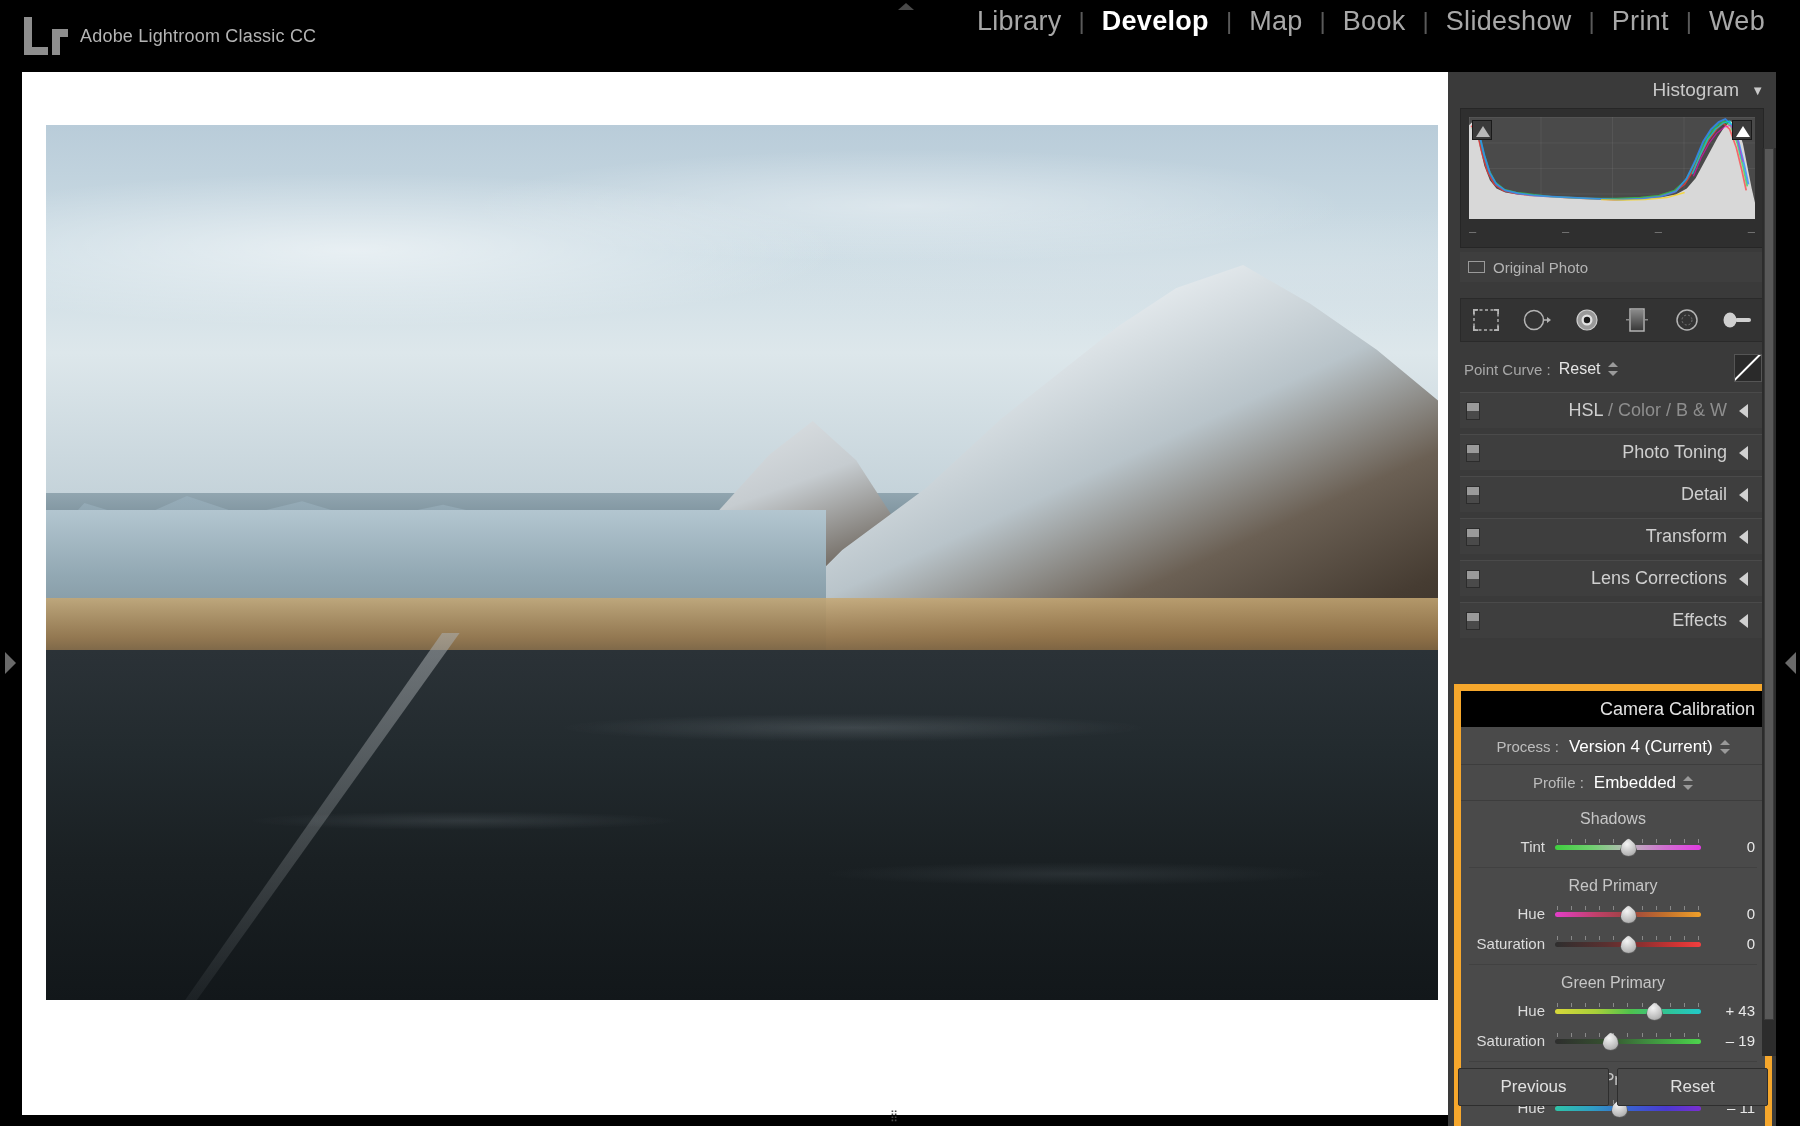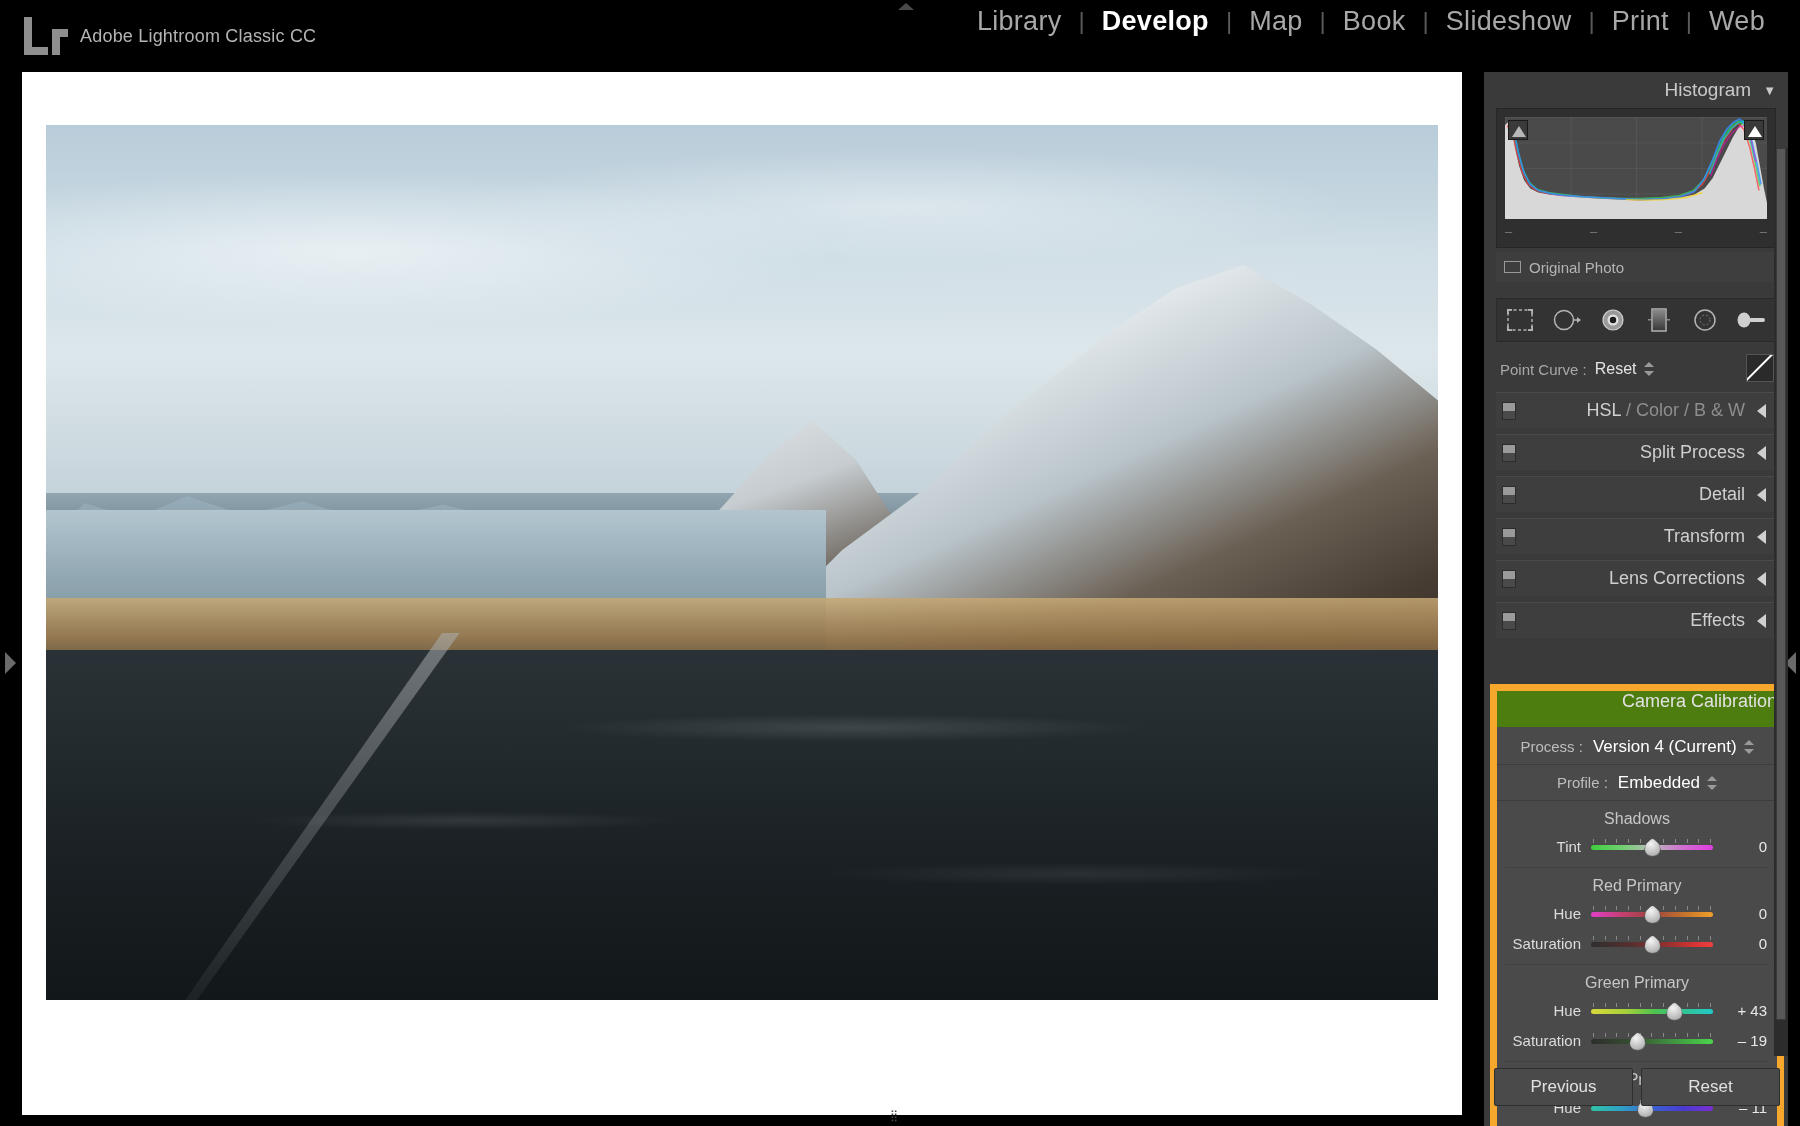--- a/index.html
+++ b/index.html
@@ -130,21 +130,21 @@
   }
   .right-arrow {
     position: absolute; right: 4px; top: 580px;
     width: 0; height: 0;
     border-top: 11px solid transparent; border-bottom: 11px solid transparent;
     border-right: 11px solid #6a6a6a; cursor: pointer;
   }
 
   
   .rightpanel {
-    position: absolute; right: 12px; top: 72px; width: 304px; height: 1054px;
+    position: absolute; right: 24px; top: 72px; width: 328px; height: 1054px;
     background: #3a3a3a;
   }
   .panel-scroll { position: relative; width: 100%; height: 100%; }
 
   .hist-header {
     height: 36px; display: flex; align-items: center; justify-content: flex-end;
     padding-right: 12px; color: #c9c9c9; font-size: 19px;
   }
   .hist-header .caret { margin-left: 12px; font-size: 13px; color: #c9c9c9; }
 
@@ -223,21 +223,21 @@
   }
   .pc-thumb::after {
     content: ''; position: absolute; left: -2px; bottom: -2px;
     width: 40px; height: 2px; background: #fff;
     transform: rotate(-45deg); transform-origin: left bottom;
   }
 
   .panel-row {
     margin: 6px 12px 0; height: 36px; background: #3e3e3e;
     display: flex; align-items: center; justify-content: flex-end;
-    padding-right: 10px; position: relative; cursor: pointer;
+    padding-right: 16px; position: relative; cursor: pointer;
     border-top: 1px solid #4a4a4a;
   }
   .panel-row .sw {
     position: absolute; left: 6px; top: 9px; width: 14px; height: 18px;
     background: linear-gradient(180deg,#9a9a9a 0 50%, #4a4a4a 50% 100%);
     border: 1px solid #2c2c2c; cursor: pointer;
   }
   .panel-row .label { color: #cfcfcf; font-size: 18px; }
   .panel-row .tri-l {
     margin-left: 12px; width: 0; height: 0;
@@ -245,22 +245,22 @@
     border-right: 9px solid #d0d0d0;
   }
   .hsl-sub { color: #8e8e8e; }
 
   
   .cc-wrap {
     position: absolute; left: 6px; right: 4px; top: 612px;
     border: 7px solid #f6a72c; background: #3a3a3a; padding: 0;
   }
   .cc-header {
-    height: 36px; background: #4d7c0f; display: flex;
-    align-items: flex-start; justify-content: flex-end; 
+    height: 36px; background: #000000; display: flex;
+    align-items: center; justify-content: flex-end; padding-right: 10px;
     position: relative; cursor: pointer;
   }
   .cc-body { background: #4a4a4a; padding: 2px 0 8px; }
 
   .cc-select {
     height: 36px; display: flex; align-items: center; justify-content: center;
     position: relative; background: #4a4a4a;
     border-bottom: 1px solid #3d3d3d;
   }
   .cc-select .k { color: #bdbdbd; font-size: 15px; }
@@ -498,21 +498,21 @@
       </div>
 
       <div id="panel-rows">
           <div class="panel-row">
             <span class="sw"></span>
             <span class="label"><span>HSL</span> <span class="hsl-sub">/</span> <span class="hsl-sub">Color</span> <span class="hsl-sub">/</span> <span class="hsl-sub">B &amp; W</span></span>
             <span class="tri-l"></span>
           </div>
           <div class="panel-row">
             <span class="sw"></span>
-            <span class="label">Split Process</span>
+            <span class="label">Photo Toning</span>
             <span class="tri-l"></span>
           </div>
           <div class="panel-row">
             <span class="sw"></span>
             <span class="label">Detail</span>
             <span class="tri-l"></span>
           </div>
           <div class="panel-row">
             <span class="sw"></span>
             <span class="label">Transform</span>

